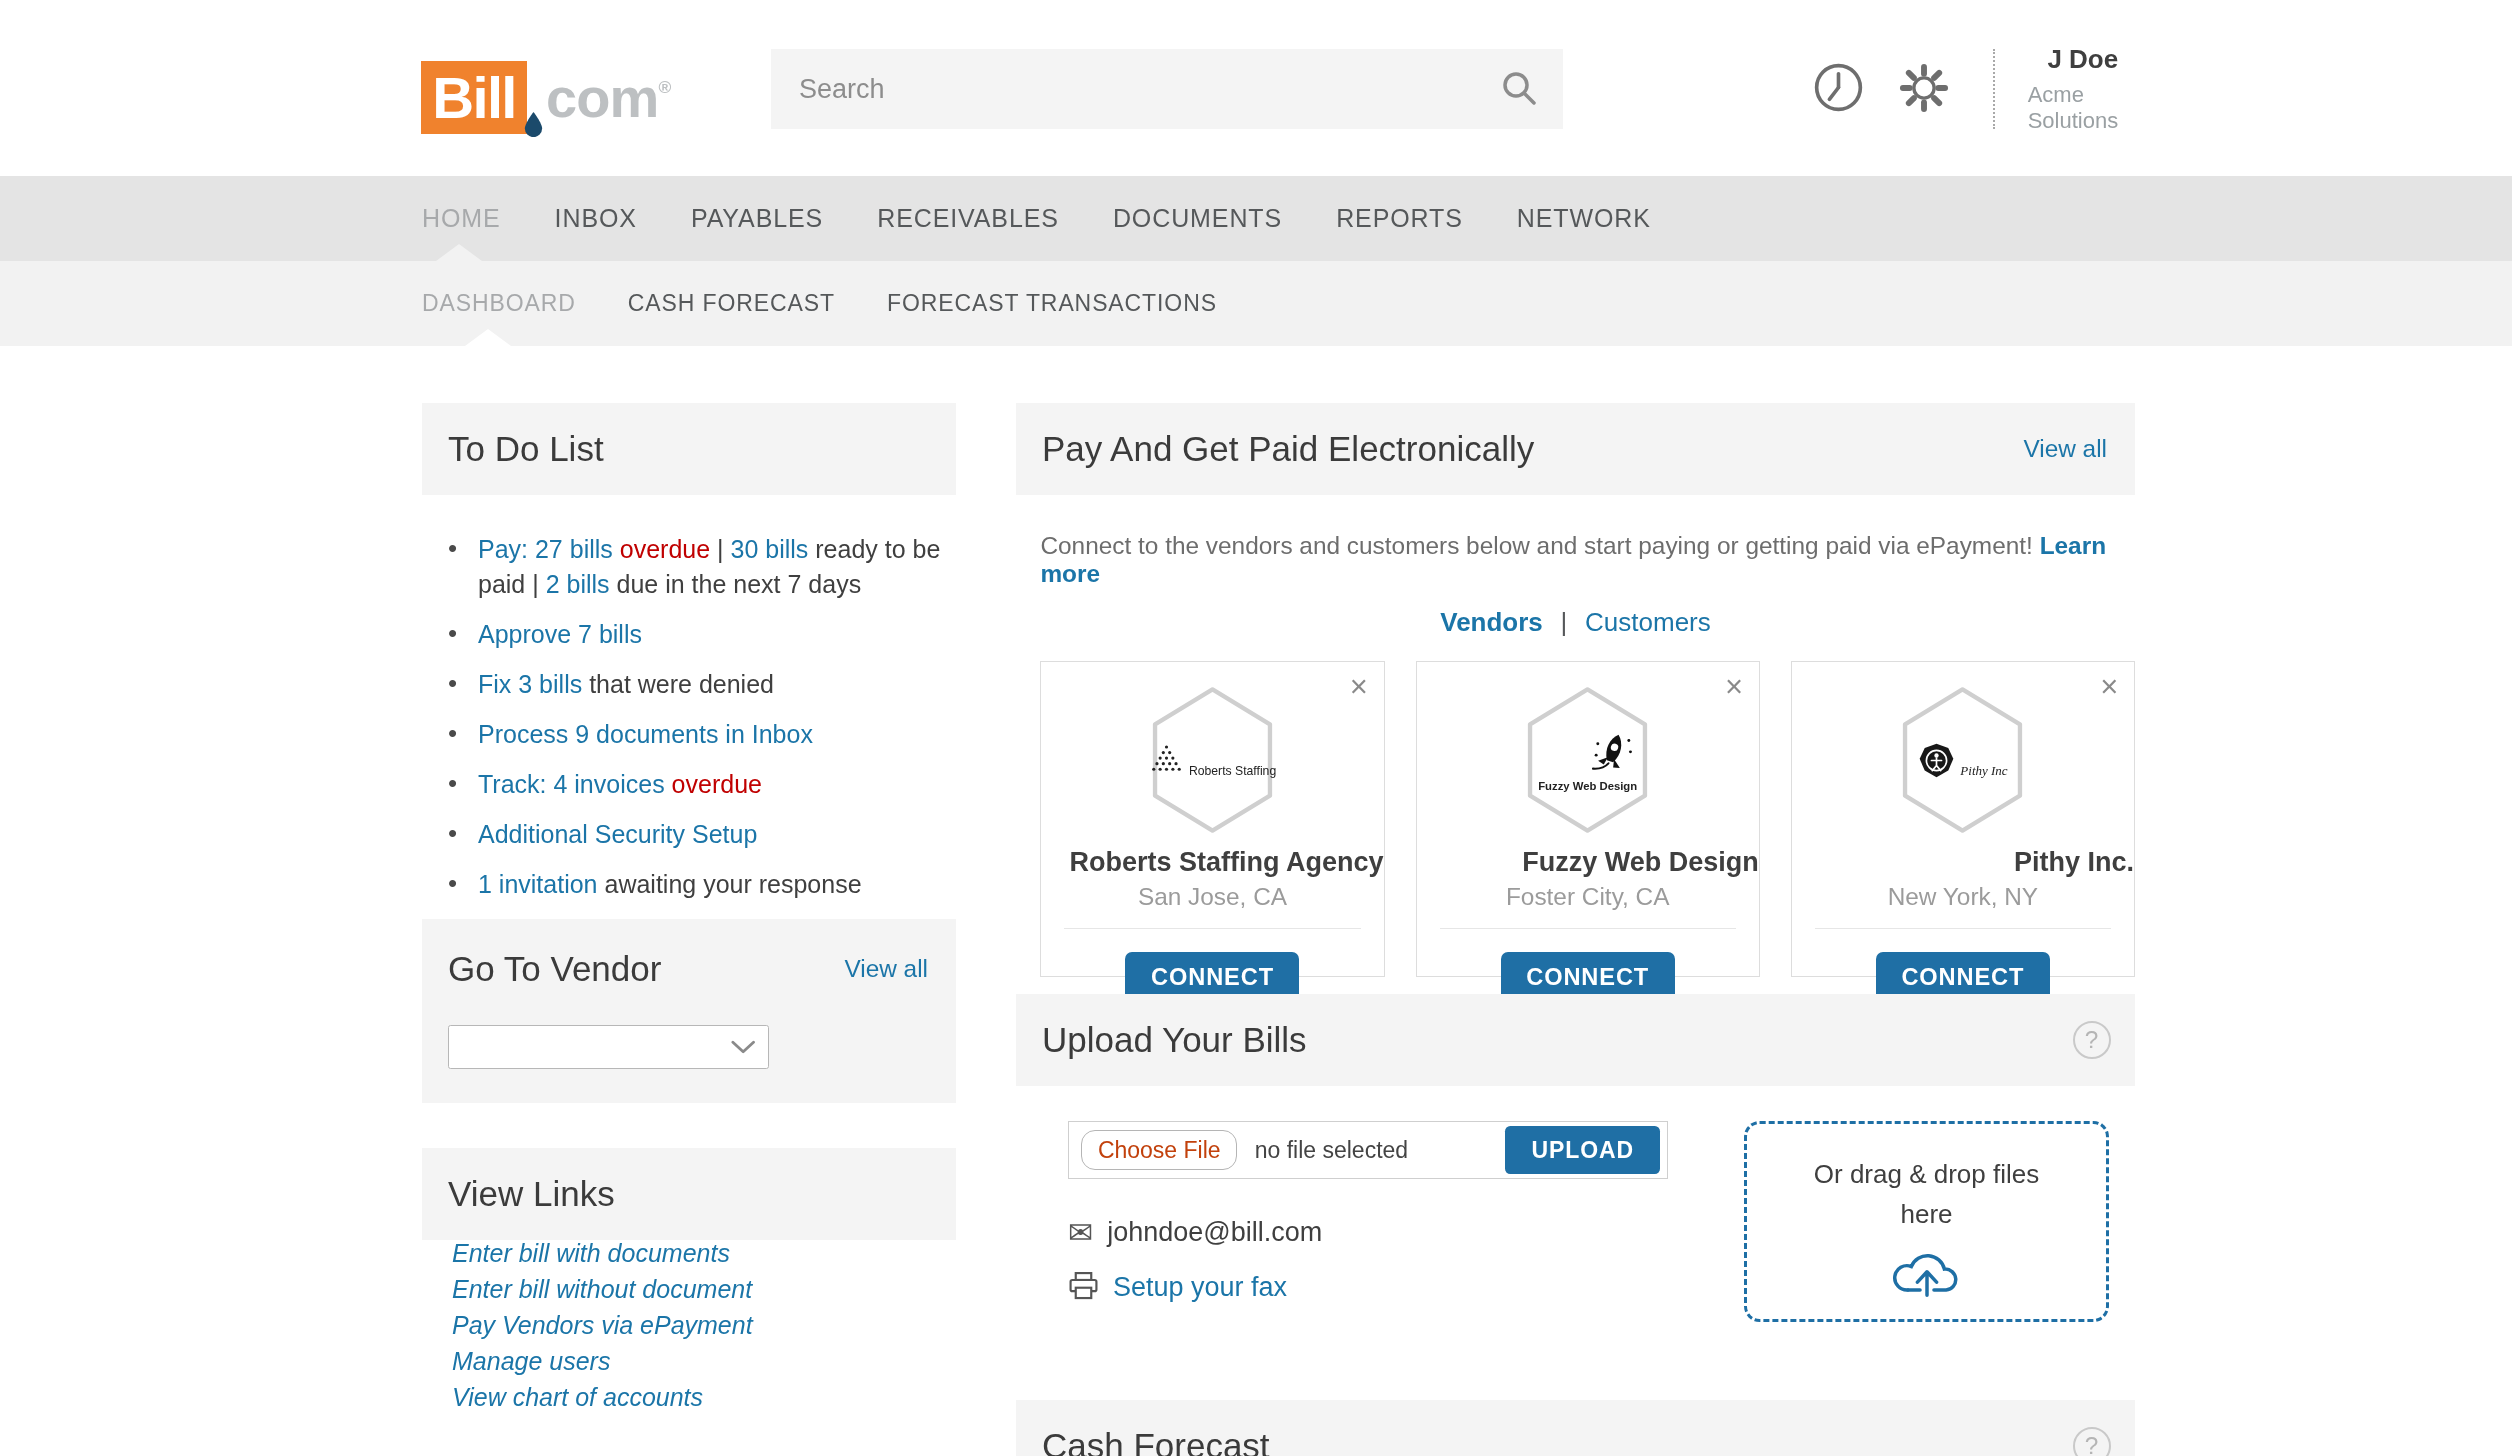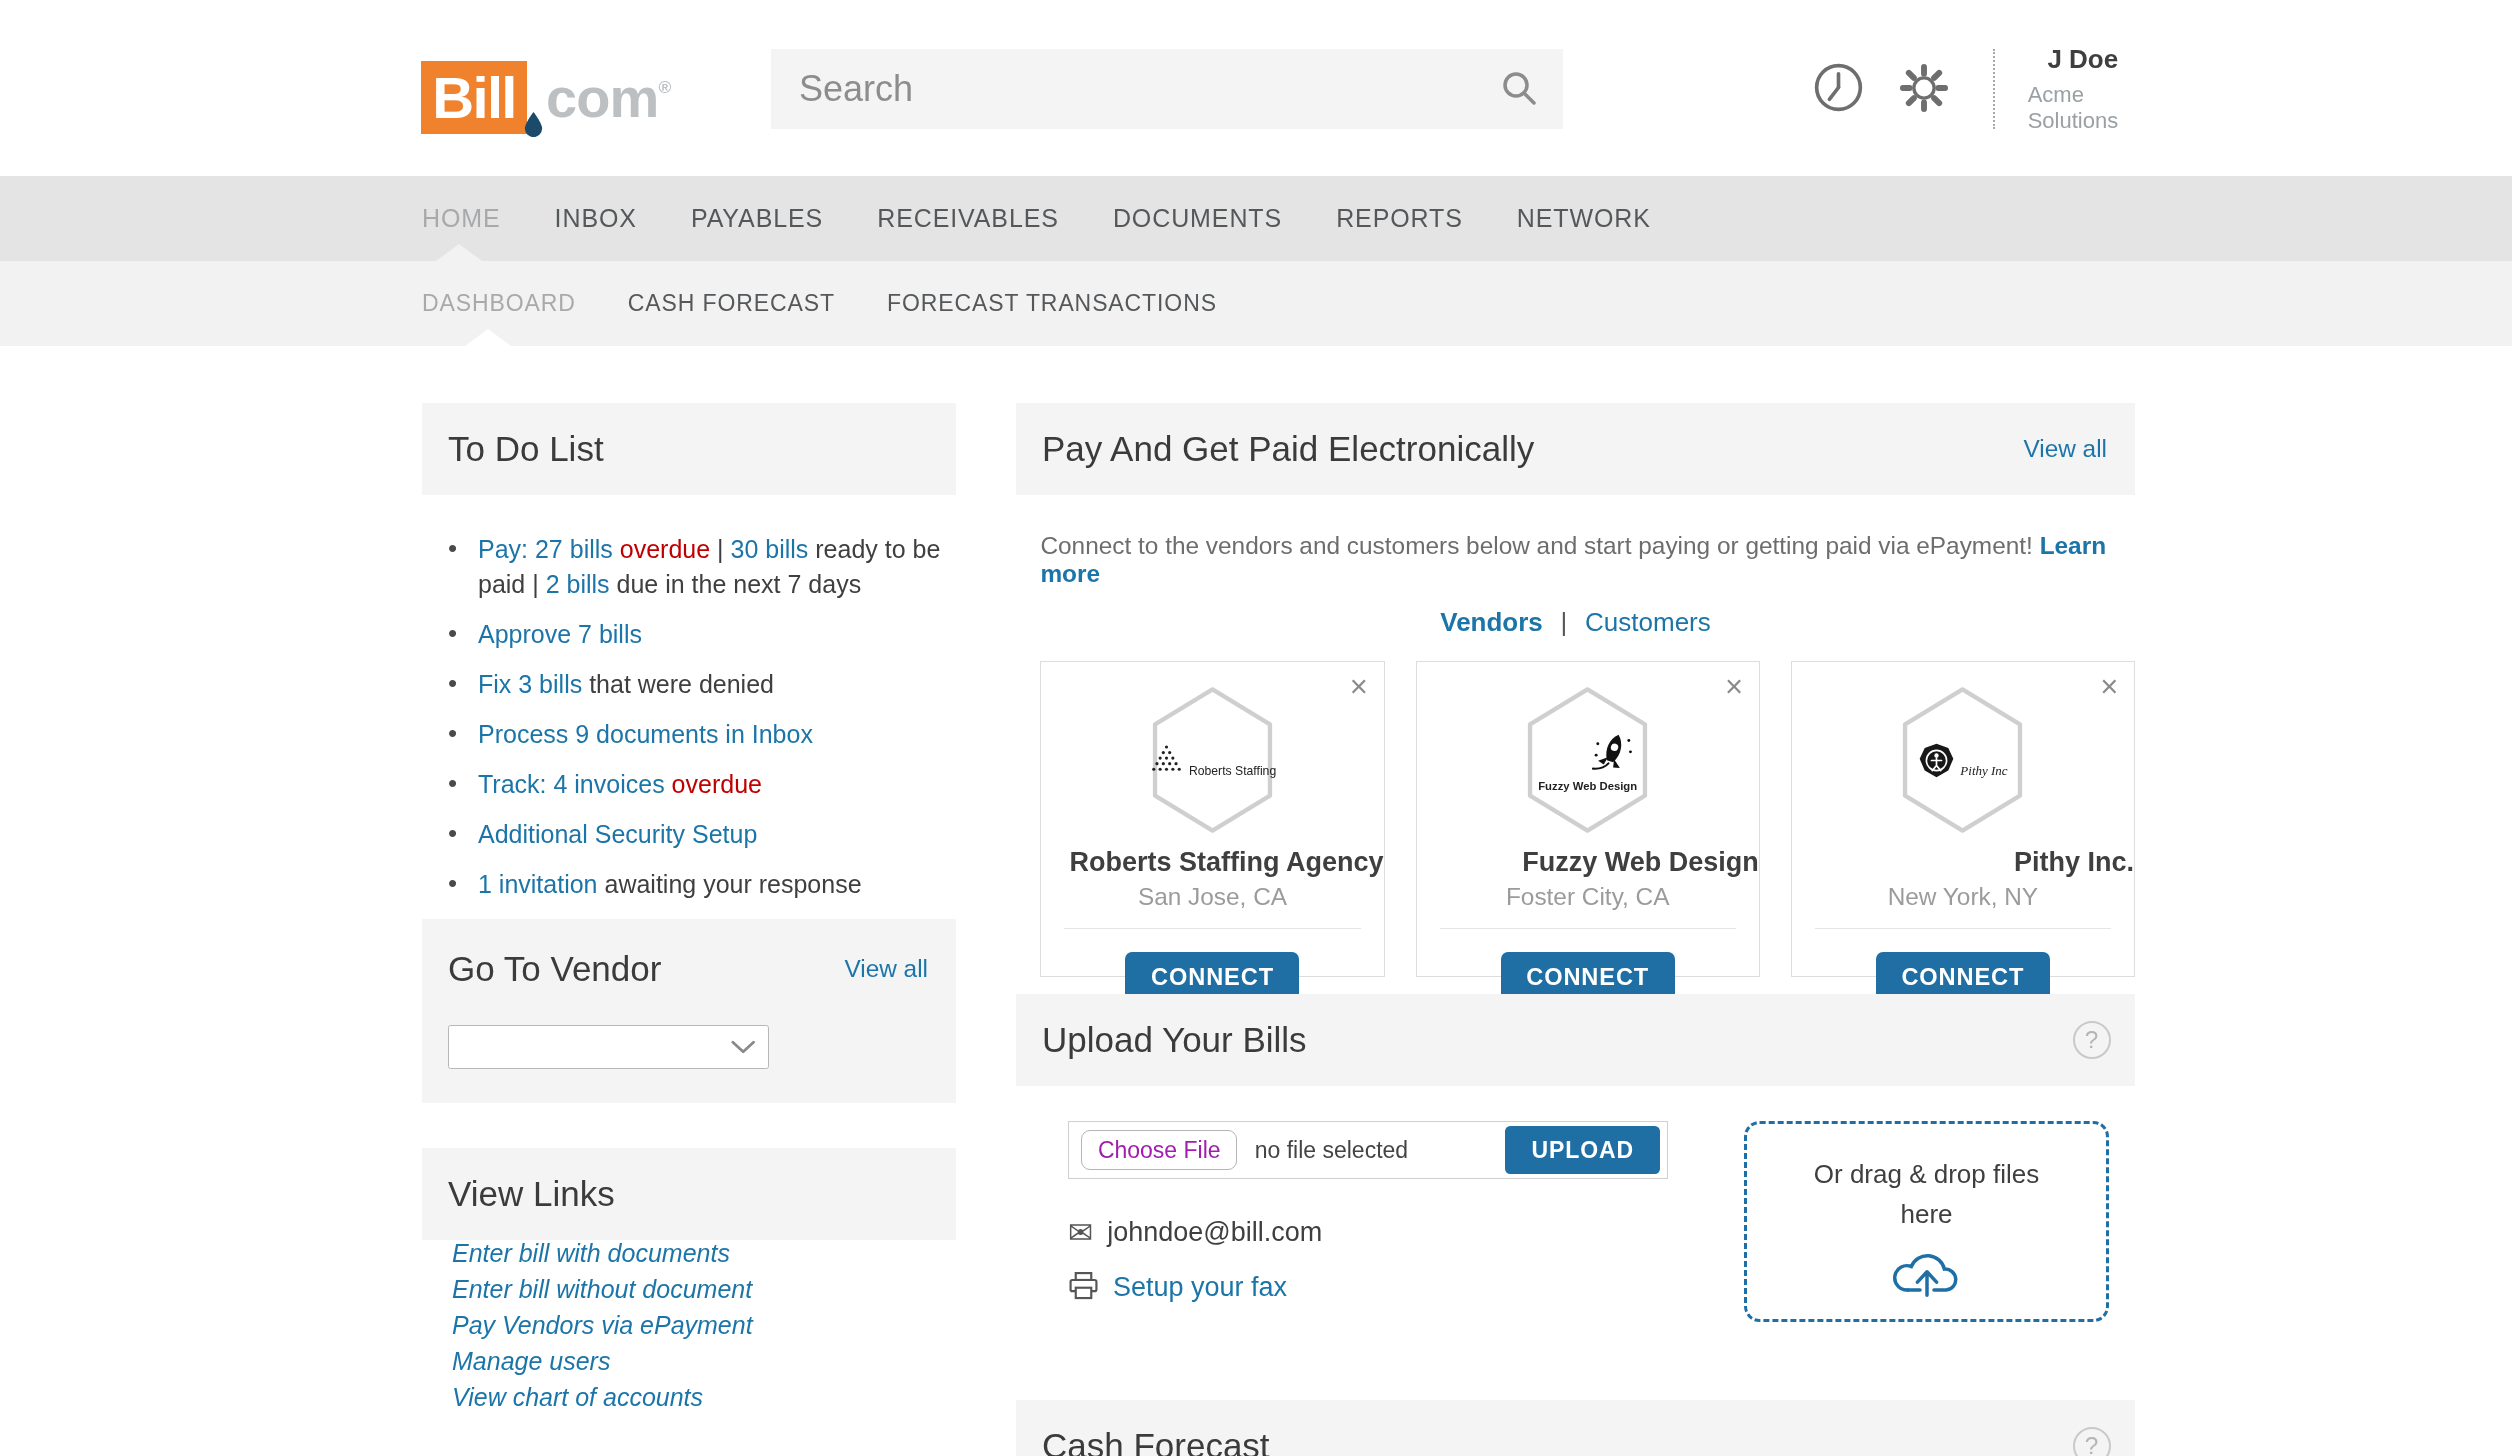--- a/index.html
+++ b/index.html
@@ -10,21 +10,21 @@
   }
   
   .hdr { position:absolute; left:0; top:0; width:2064px; height:176px; background:#fff; }
   .logo { position:absolute; left:421px; top:51px; display:flex; align-items:flex-end; }
   .logo-box { width:106px; height:73px; background:#f0822d; display:flex; align-items:center; justify-content:center; }
   .logo-bill { color:#fff; font-weight:bold; font-size:58px; letter-spacing:-1.7px; }
   .logo-drop { position:relative; left:-3.5px; bottom:-5.2px; }
   .logo-com { color:#bdc0c2; font-weight:bold; font-size:56px; letter-spacing:-0.9px; line-height:73px; }
   .logo-reg { color:#bdc0c2; font-size:17.4px; vertical-align:24.4px; }
   .search-wrap { position:absolute; left:771px; top:49px; width:792px; height:80px; background:#f4f4f4; display:flex; align-items:center; }
-  .search-input { flex:1; border:none; outline:none; background:transparent; font-family:"Liberation Sans",sans-serif; font-size:36px; color:#3f3f3f; padding-left:28px; }
+  .search-input { flex:1; border:none; outline:none; background:transparent; font-family:"Liberation Sans",sans-serif; font-size:27px; color:#3f3f3f; padding-left:28px; }
   .search-input::placeholder { color:#8d8d8d; }
   .search-btn { border:none; background:transparent; cursor:pointer; padding:0 24.4px 0 0; display:flex; align-items:center; }
   .hdr-icons { position:absolute; left:1813px; top:49px; height:80px; display:flex; align-items:center; }
   .hdr-icon-btn { border:none; background:transparent; cursor:pointer; margin-right:33px; display:flex; align-items:center; }
   .hdr-divider { height:80px; border-left:2.6px dotted #a9a9a9; margin:0 33px 0 8.7px; }
   .user-block { display:flex; flex-direction:column; justify-content:center; }
   .user-name { font-size:26px; font-weight:bold; color:#3f3f3f;text-align:right; }
   .user-company { font-size:22px; color:#9aa0a3; margin-top:7px; }
   
   .nav { position:absolute; left:0; top:176px; width:2512px; height:85px; background:#e4e4e4; }
@@ -83,21 +83,21 @@
   .logo-label.bold { font-weight:bold; font-size:11.3px; }
   .logo-label.serif { font-family:"Liberation Serif", serif; font-style:italic; font-size:13px; }
   .card-name { margin-top:12.2px; text-align:right; font-size:27px; font-weight:bold; color:#3f3f3f; }
   .card-loc { margin-top:5.2px; text-align:center; font-size:24.4px; color:#9b9b9b; }
   .card-div { margin:17.4px 23px 0 23px; border-top:1.7px solid #e6e6e6; }
   .connect-btn { display:block; margin:23px auto 0 auto; width:174px; height:51px; background:#1f6fa5; color:#fff; font-family:"Liberation Sans",sans-serif; font-weight:bold; font-size:23.6px; letter-spacing:0.9px; border:none; border-radius:7px; cursor:pointer; }
   
   .up-hd { left:1016px; top:994px; width:1119px; height:92px; }
   .up-body { position:absolute; left:1016px; top:1086px; width:1119px; height:314px; }
   .up-bar { position:absolute; left:52px; top:35px; width:600px; height:58px; border:1.7px solid #cfcfcf; background:#fff; display:flex; align-items:center; padding:0 7px 0 12.2px; }
-  .choose-btn { background:#fff; border:1.7px solid #b5b5b5; border-radius:9px; font-family:"Liberation Sans",sans-serif; font-size:23px; color:#a21caf; padding:5.2px 15.7px; cursor:pointer; }
+  .choose-btn { background:#fff; border:1.7px solid #b5b5b5; border-radius:14px; font-family:"Liberation Sans",sans-serif; font-size:23px; color:#c2410c; padding:5.2px 15.7px; cursor:pointer; }
   .no-file { margin-left:17.4px; font-size:23px; color:#444; }
   .upload-btn { margin-left:auto; background:#1f6fa5; border:none; border-radius:5.2px; color:#fff; font-family:"Liberation Sans",sans-serif; font-weight:bold; font-size:23px; padding:10.5px 26px; cursor:pointer; letter-spacing:0.9px; }
   .up-email { position:absolute; left:52px; top:129px; display:flex; align-items:center; gap:14px; font-size:27px; color:#3f3f3f; }
   .env-glyph { font-size:30px; color:#555; }
   .up-fax { position:absolute; left:52px; top:185px; display:flex; align-items:center; gap:14px; }
   .fax-link { font-size:27px; color:#1b75a8; text-decoration:none; cursor:pointer; }
   .dragdrop { position:absolute; right:26px; top:35px; width:365px; height:201px; border:3.5px dashed #1e6fa5; border-radius:15.7px; }
   .drag-text { width:262px; margin:30px auto 0 auto; text-align:center; font-size:26px; line-height:40px; color:#3f3f3f; }
   .drag-cloud { display:flex; justify-content:center; margin-top:7px; }
   

